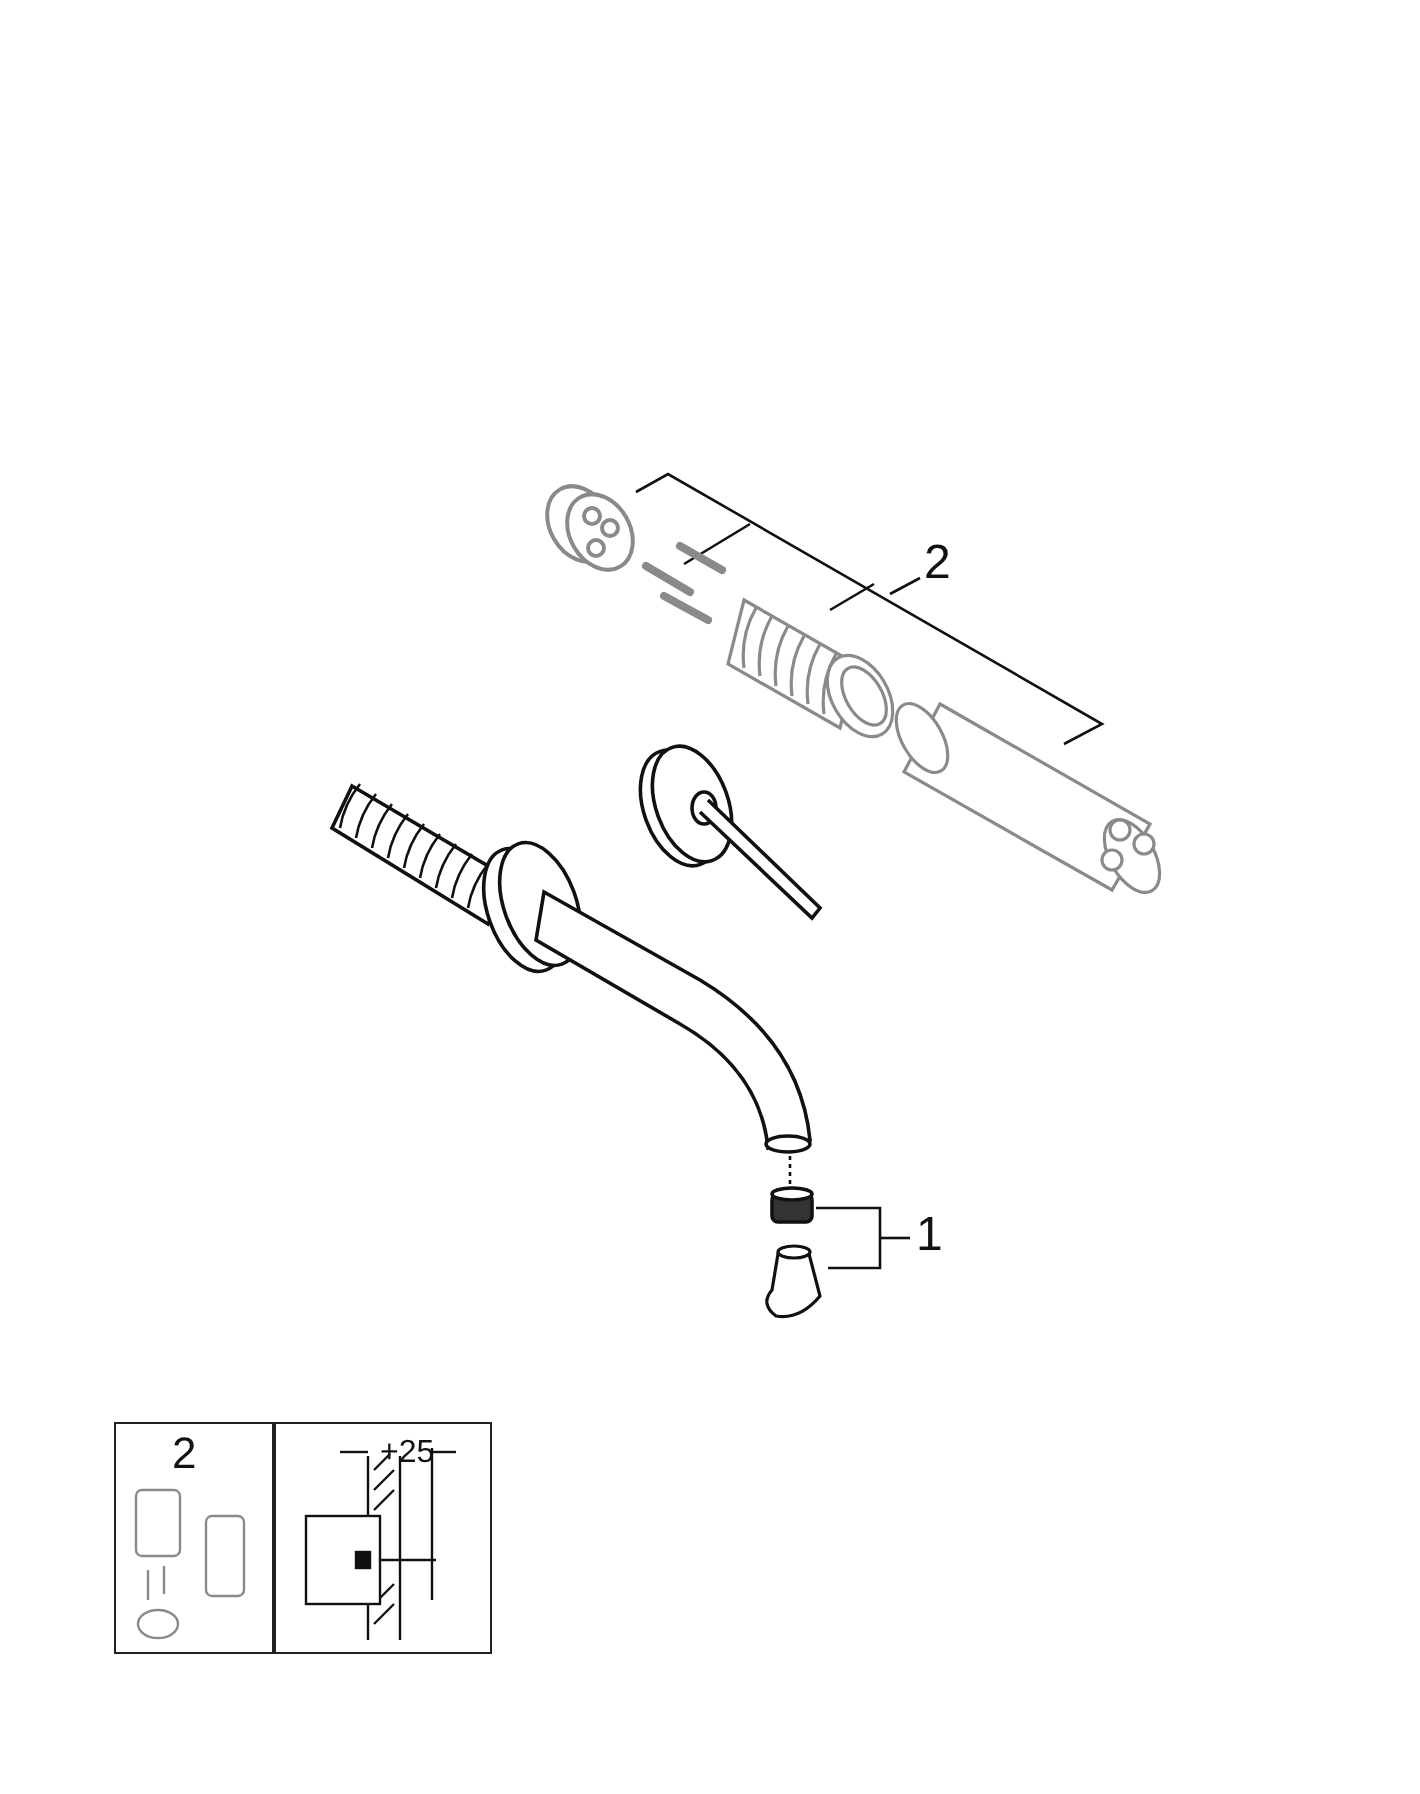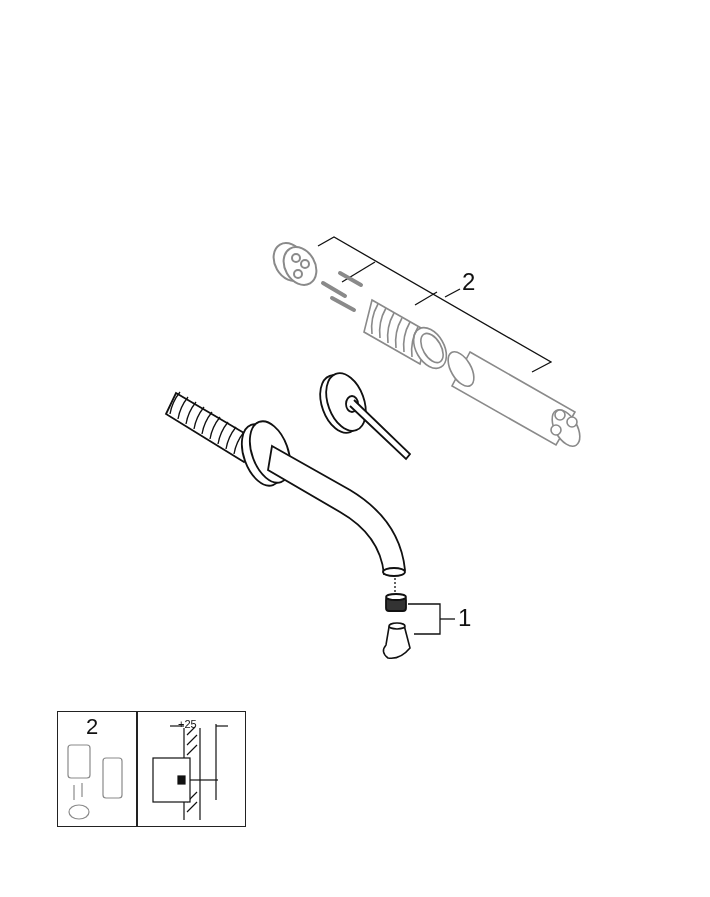--- a/index.html
+++ b/index.html
@@ -4,21 +4,21 @@
 <style>
   html,body{margin:0;padding:0;background:#ffffff;}
   body{width:710px;height:897px;position:relative;overflow:hidden;font-family:"Liberation Sans",sans-serif;}
   svg{position:absolute;left:0;top:0;}
   .lbl{position:absolute;font-family:"Liberation Sans",sans-serif;color:#111;}
   .callout-2{left:462px;top:268px;font-size:24px;}
   .callout-1{left:458px;top:604px;font-size:24px;}
   .legend-box{position:absolute;left:57px;top:711px;width:189px;height:116px;border:1.5px solid #222;box-sizing:border-box;}
   .legend-div{position:absolute;left:78px;top:0;width:1.5px;height:100%;background:#222;}
   .legend-num{position:absolute;left:28px;top:2px;font-size:22px;}
-  .dim{position:absolute;left:120px;top:6px;font-size:11px;}
+  .dim{position:absolute;left:132px;top:6px;font-size:16px;}
 </style>
 </head>
 <body>
 
 <svg width="710" height="897" viewBox="0 0 710 897">
 
   <g stroke="#111" stroke-width="1.3" fill="none">
     <polyline points="318,246 334,237 551,362 532,372"></polyline>
     <line x1="342" y1="282" x2="375" y2="262"></line>
     <line x1="415" y1="305" x2="437" y2="292"></line>

